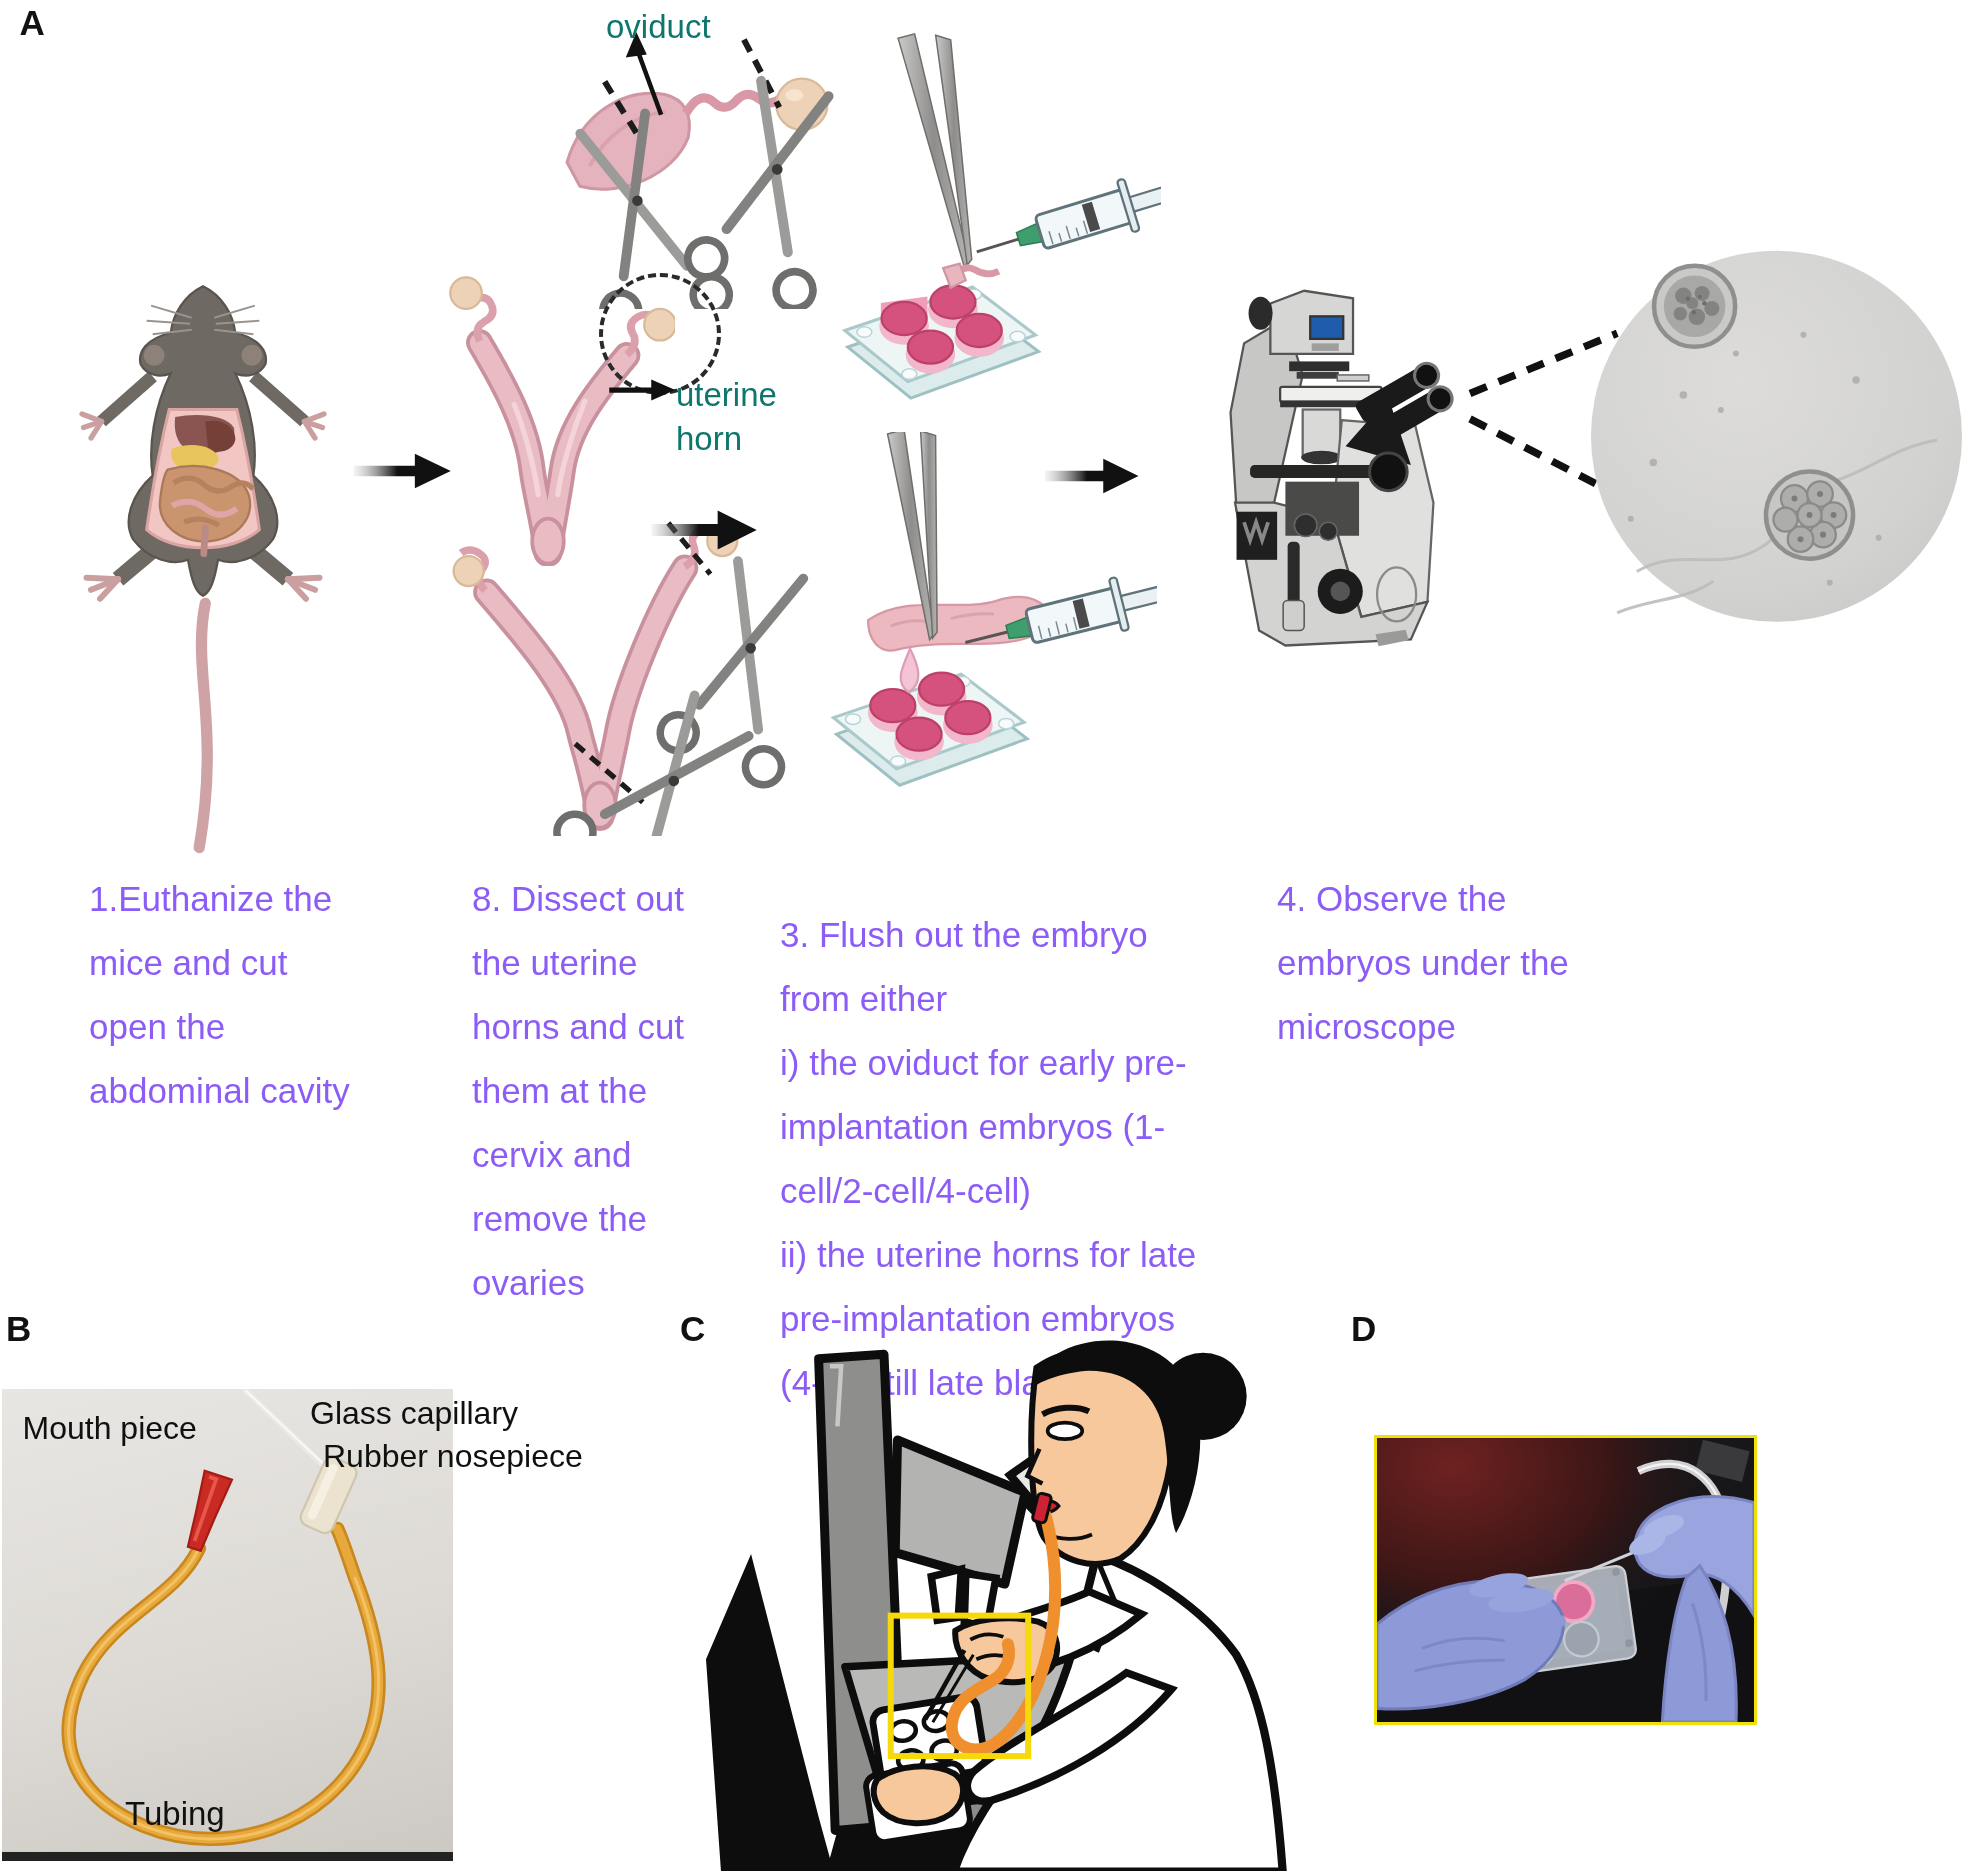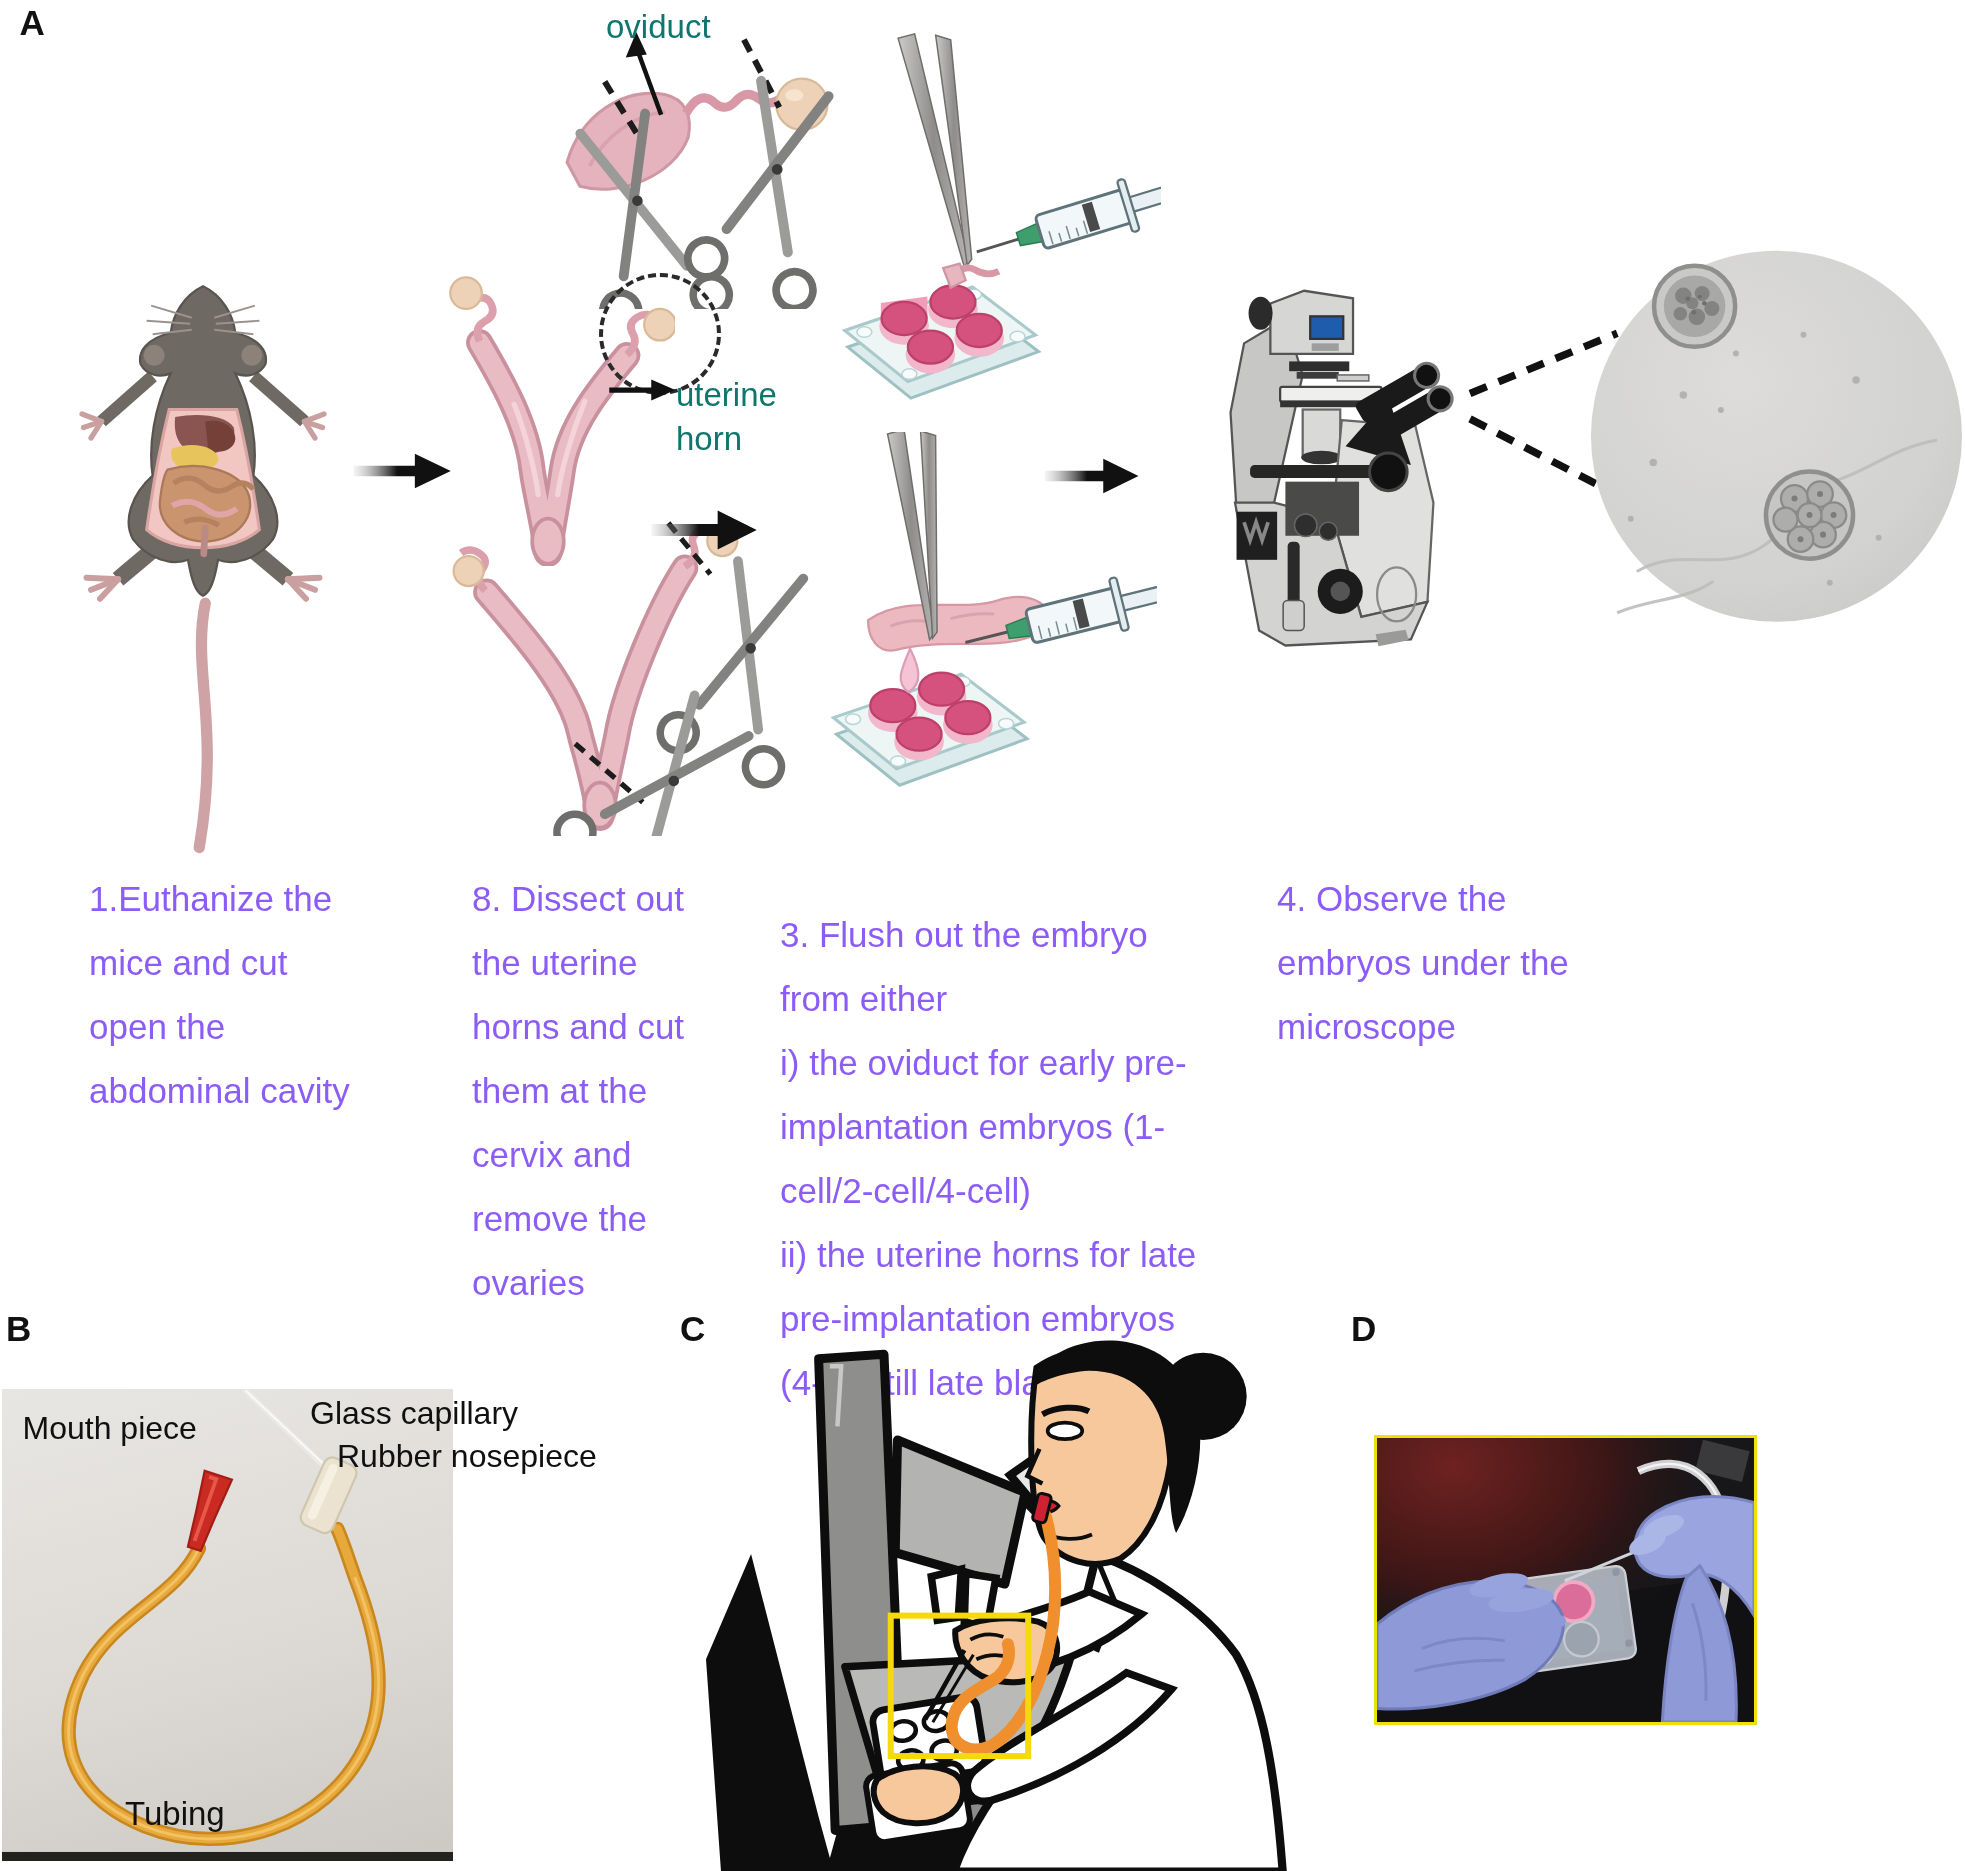--- a/index.html
+++ b/index.html
@@ -461,21 +461,21 @@
 
   <g transform="rotate(18 272 160)">
     <path d="M 254 112 L 292 112 L 286 168 L 282 215 L 264 215 L 260 168 Z" fill="#c92b22" stroke="#a31d16" stroke-width="3"></path>
     <path d="M 262 118 L 272 118 L 270 205" fill="none" stroke="#e8564c" stroke-width="5"></path>
   </g>
   <rect x="0" y="616" width="600" height="12" fill="#222220"></rect>
 </svg>
 </div>
 <div class="abs pb-label" style="left:22.5px;top:1410px;">Mouth piece</div>
 <div class="abs pb-label" style="left:310px;top:1395px;text-align:center;">Glass capillary</div>
-<div class="abs pb-label" style="left:323px;top:1438px;margin-left:14px;">Rubber nosepiece</div>
+<div class="abs pb-label" style="left:323px;top:1438px;">Rubber nosepiece</div>
 <div class="abs pb-label" style="left:125px;top:1795px;font-size:33px;">Tubing</div>
 
 <div class="abs panel-letter" style="left:680px;top:1309px;">C</div>
 <div class="abs" style="left:706px;top:1336px;width:597px;height:536px;">
 <svg width="597" height="536" viewBox="0 0 795 713">
 
   <path d="M 60 290 L 150 640 L 170 713 L 20 713 L 0 430 Z" fill="#0d0d0d"></path>
   <path d="M 180 640 L 430 648 L 470 713 L 160 713 Z" fill="#0d0d0d"></path>
 
   <polygon points="150,30 237,24 264,650 172,658" fill="#8e8e8c" stroke="#0d0d0d" stroke-width="12" stroke-linejoin="round"></polygon>

